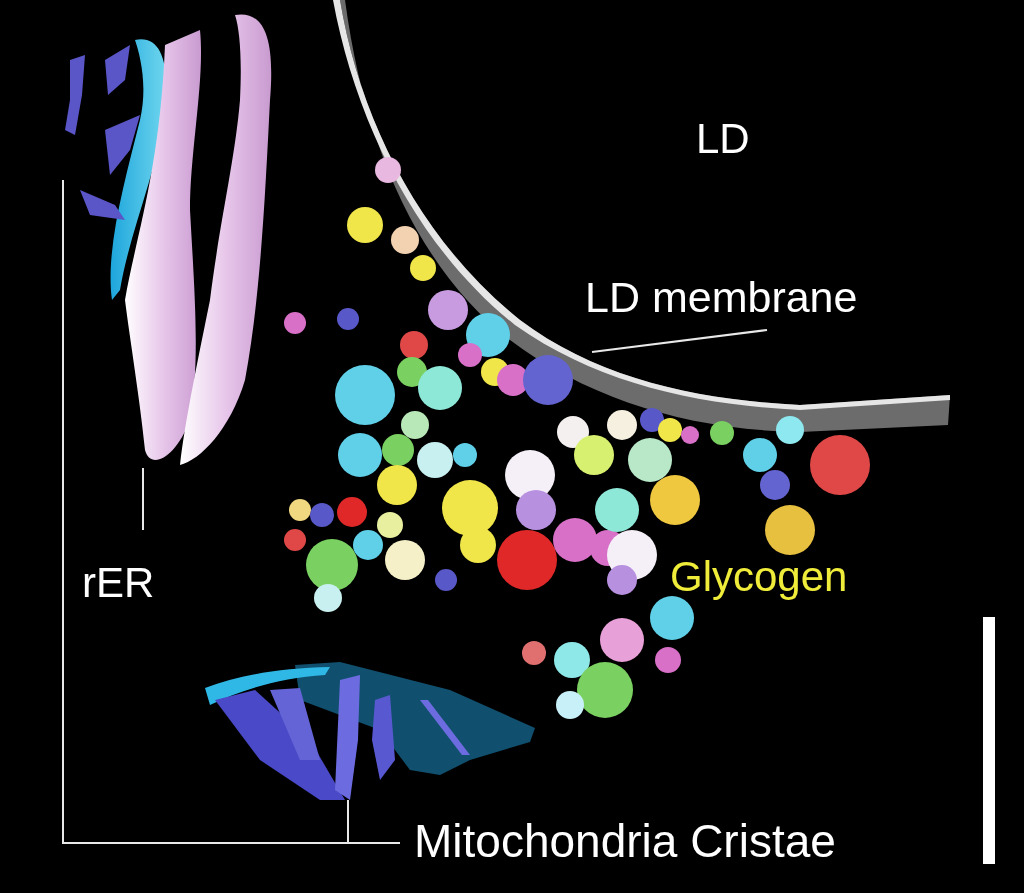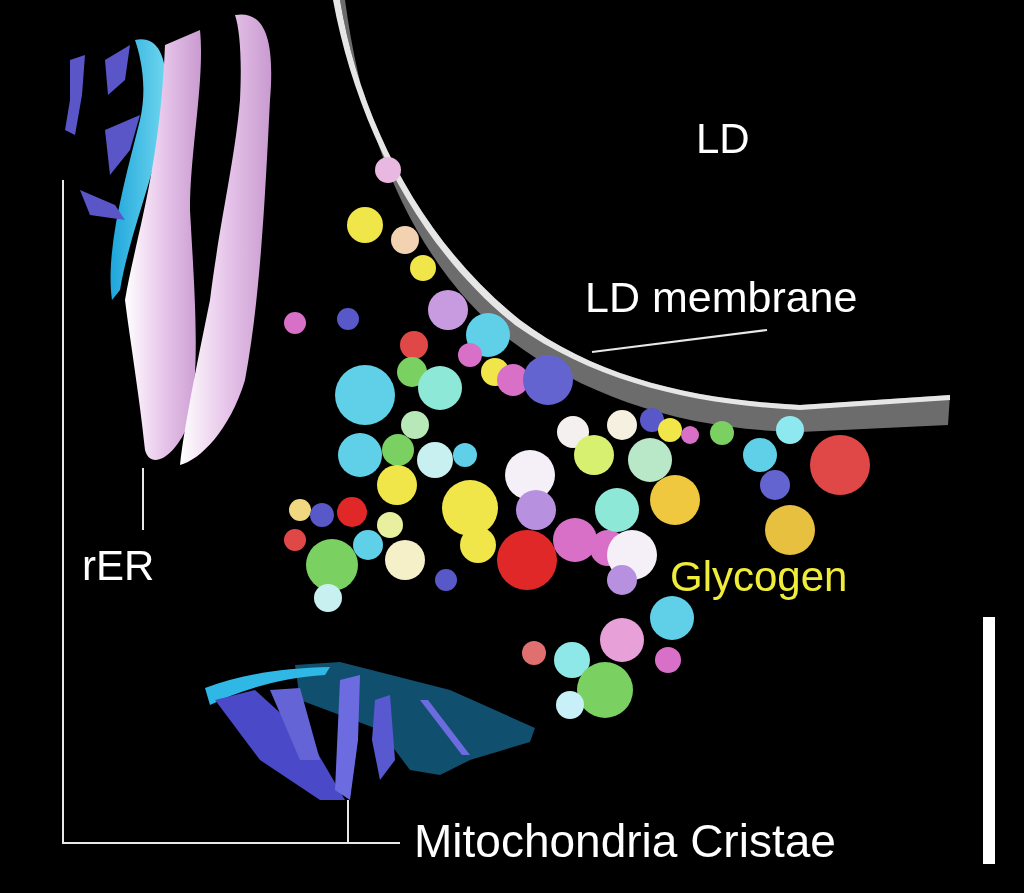--- a/index.html
+++ b/index.html
@@ -2,21 +2,21 @@
 <html><head>
   <meta charset="utf-8">
   <style>
     html, body { margin: 0; padding: 0; background: #000; }
     body { width: 1024px; height: 893px; overflow: hidden; position: relative; font-family: "Liberation Sans", sans-serif; }
     #stage { position: absolute; left: 0; top: 0; width: 1024px; height: 893px; background: #000; }
     svg.art { position: absolute; left: 0; top: 0; }
     .label { position: absolute; color: #fff; font-family: "Liberation Sans", sans-serif; white-space: nowrap; line-height: 1; }
     .lbl-ld { left: 696px; top: 118px; font-size: 42px; }
     .lbl-membrane { left: 585px; top: 276px; font-size: 43px; text-align: center; }
-    .lbl-rer { left: 82px; top: 545px; font-size: 42px; }
+    .lbl-rer { left: 82px; top: 562px; font-size: 42px; }
     .lbl-glycogen { left: 670px; top: 556px; font-size: 42px; color: #f0ec3a; }
     .lbl-mito { left: 414px; top: 818px; font-size: 46px; }
   </style>
 </head>
 <body>
 
 <div id="stage">
   <svg class="art" width="1024" height="893" viewBox="0 0 1024 893">
     <defs>
       <linearGradient id="rerGrad" x1="0" y1="0" x2="1" y2="0">

